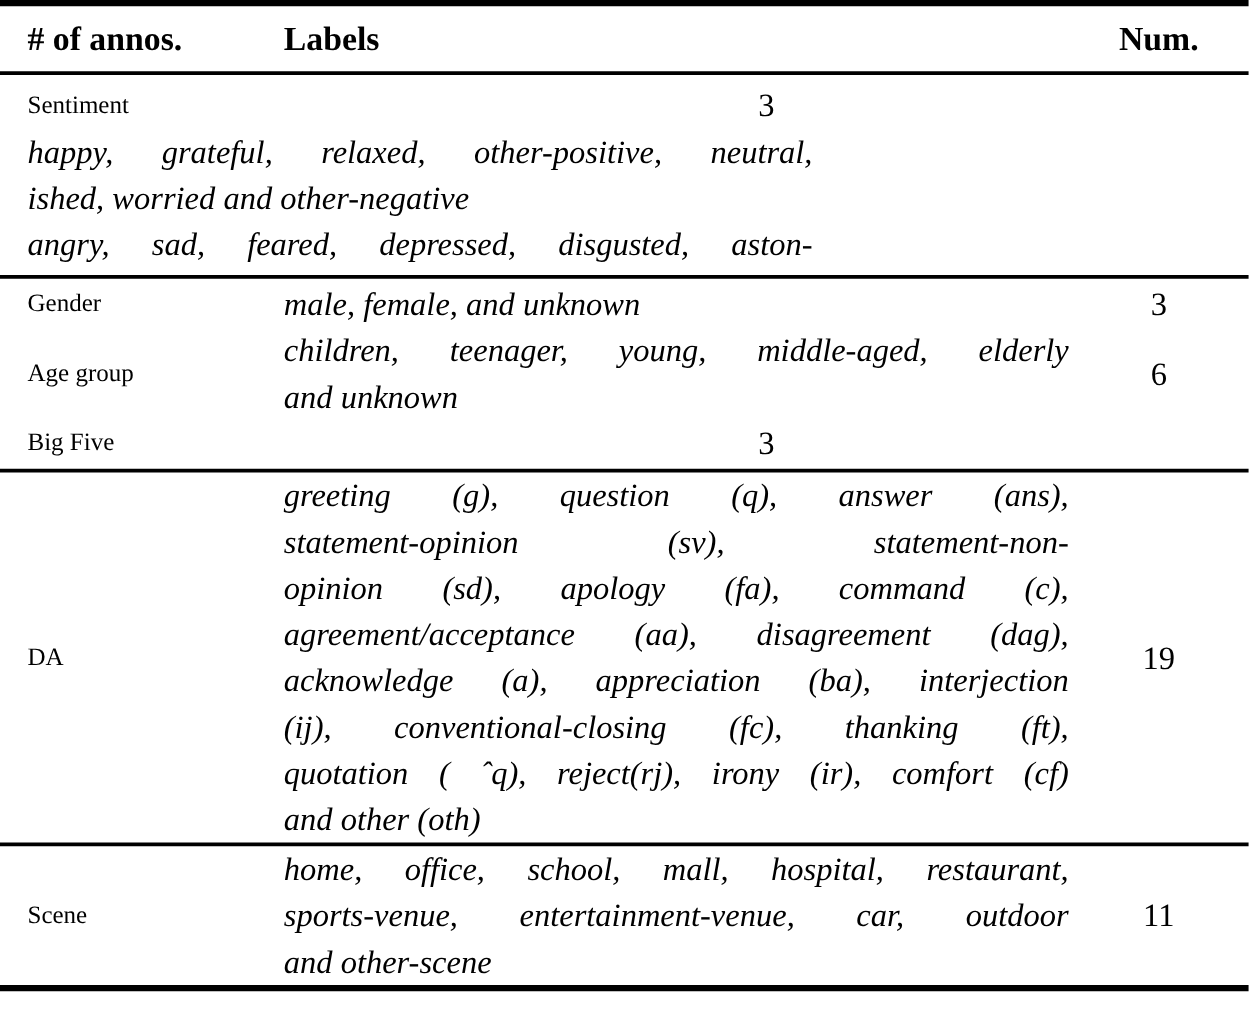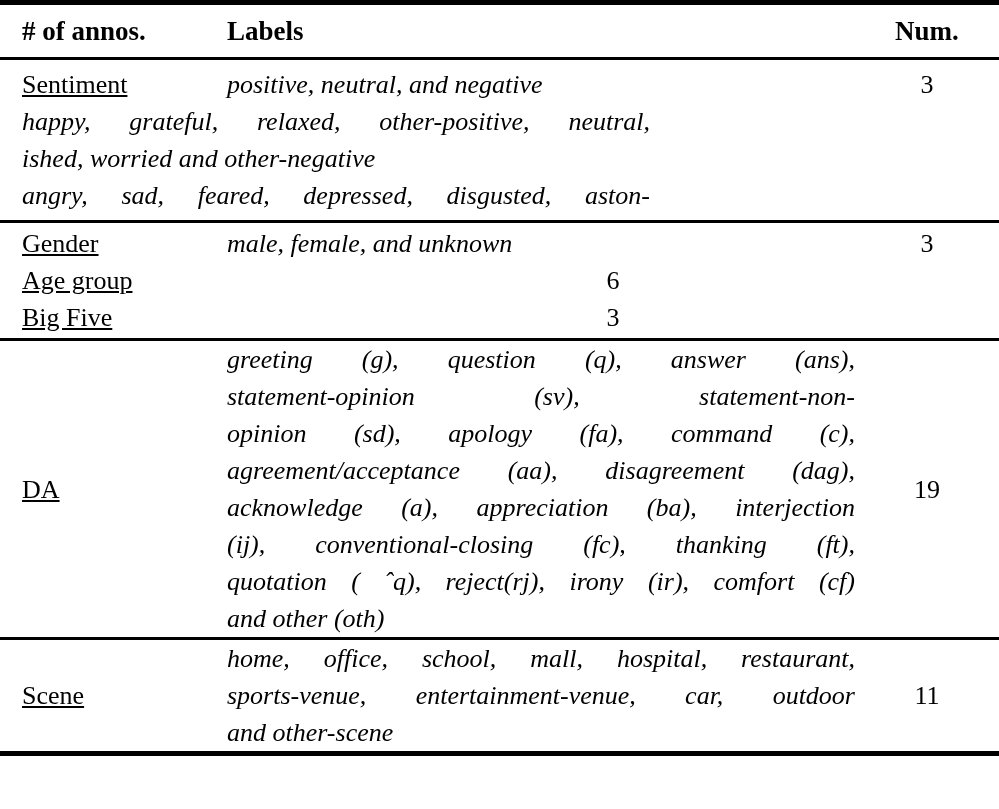--- a/index.html
+++ b/index.html
@@ -41,23 +41,22 @@
   #groups .group:nth-child(2) { padding: 5px 0 6px 0; }
   #groups .group:nth-child(3) { padding: 2px 0 2px 0; }
   #groups .group:nth-child(4) { padding: 0; }
 
   .trow {
     display: flex;
     align-items: center;
     padding-left: 22px;
   }
   .name-cell {
-    font-size: 26px;
+    font-size: 20px;
     line-height: 37px;
-    text-decoration: underline;
   }
   .labels-cell {
     font-style: italic;
   }
   .label-line {
     font-size: 26px;
     line-height: 37px;
   }
   .label-line.just {
     text-align: justify;
@@ -79,23 +78,20 @@
     <div class="col2">Labels</div>
     <div class="col3">Num.</div>
   </div>
 
   <div class="rule header"></div>
 
   <div id="groups">
       <div class="group">
         <div class="trow">
           <div class="col1 name-cell">Sentiment</div>
-          <div class="col2 labels-cell">
-            <div class="label-line">positive, neutral, and negative</div>
-          </div>
           <div class="col3 num-cell">3</div>
         </div>
         <div class="trow">
           <div class="col2 labels-cell">
             <div class="label-line just">happy, grateful, relaxed, other-positive, neutral,</div>
             <div class="label-line">ished, worried and other-negative</div>
             <div class="label-line just">angry, sad, feared, depressed, disgusted, aston-</div>
           </div>
         </div>
       </div>
@@ -103,20 +99,24 @@
       <div class="group">
         <div class="trow">
           <div class="col1 name-cell">Gender</div>
           <div class="col2 labels-cell">
             <div class="label-line">male, female, and unknown</div>
           </div>
           <div class="col3 num-cell">3</div>
         </div>
         <div class="trow">
           <div class="col1 name-cell">Age group</div>
+          <div class="col2 labels-cell">
+            <div class="label-line just">children, teenager, young, middle-aged, elderly</div>
+            <div class="label-line">and unknown</div>
+          </div>
           <div class="col3 num-cell">6</div>
         </div>
         <div class="trow">
           <div class="col1 name-cell">Big Five</div>
           <div class="col3 num-cell">3</div>
         </div>
       </div>
       <div class="rule mid"></div>
       <div class="group">
         <div class="trow">

